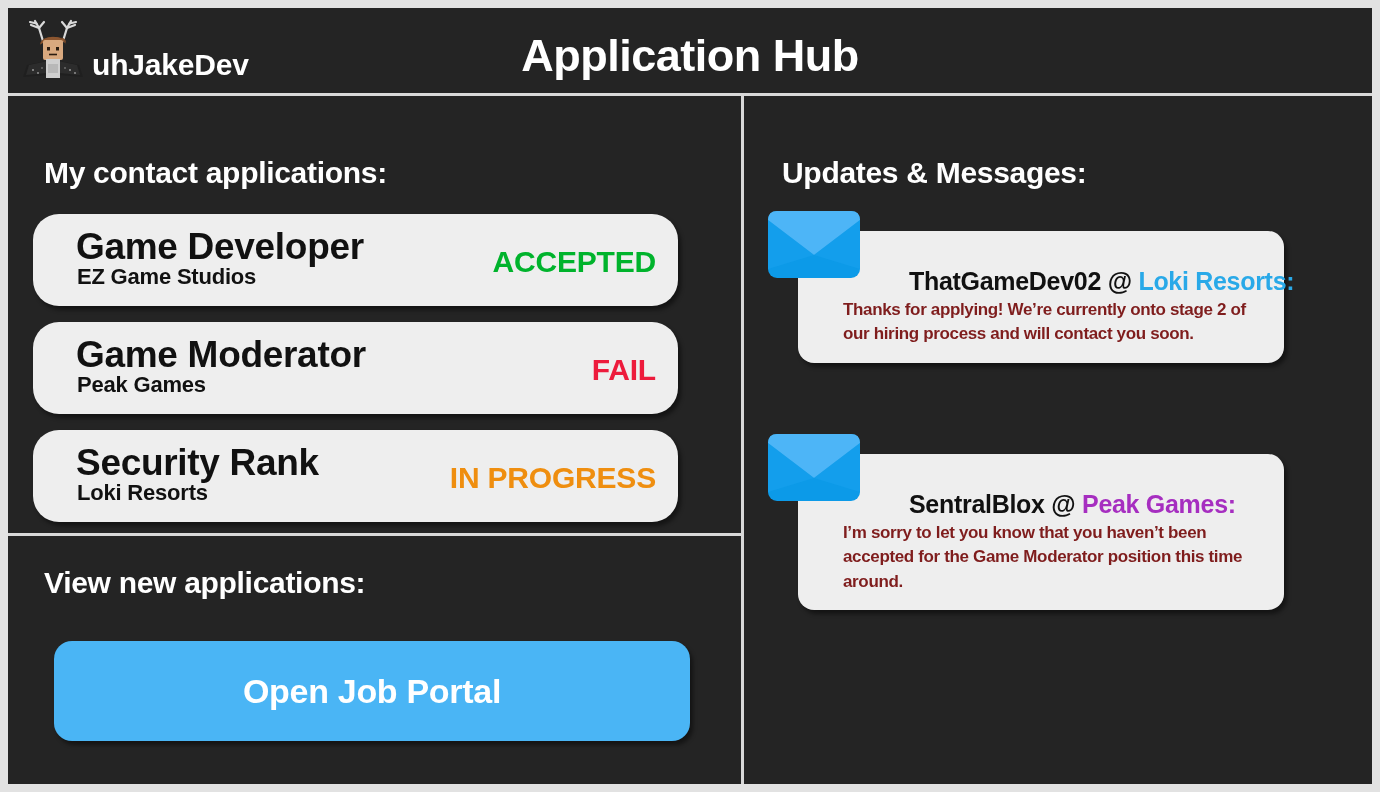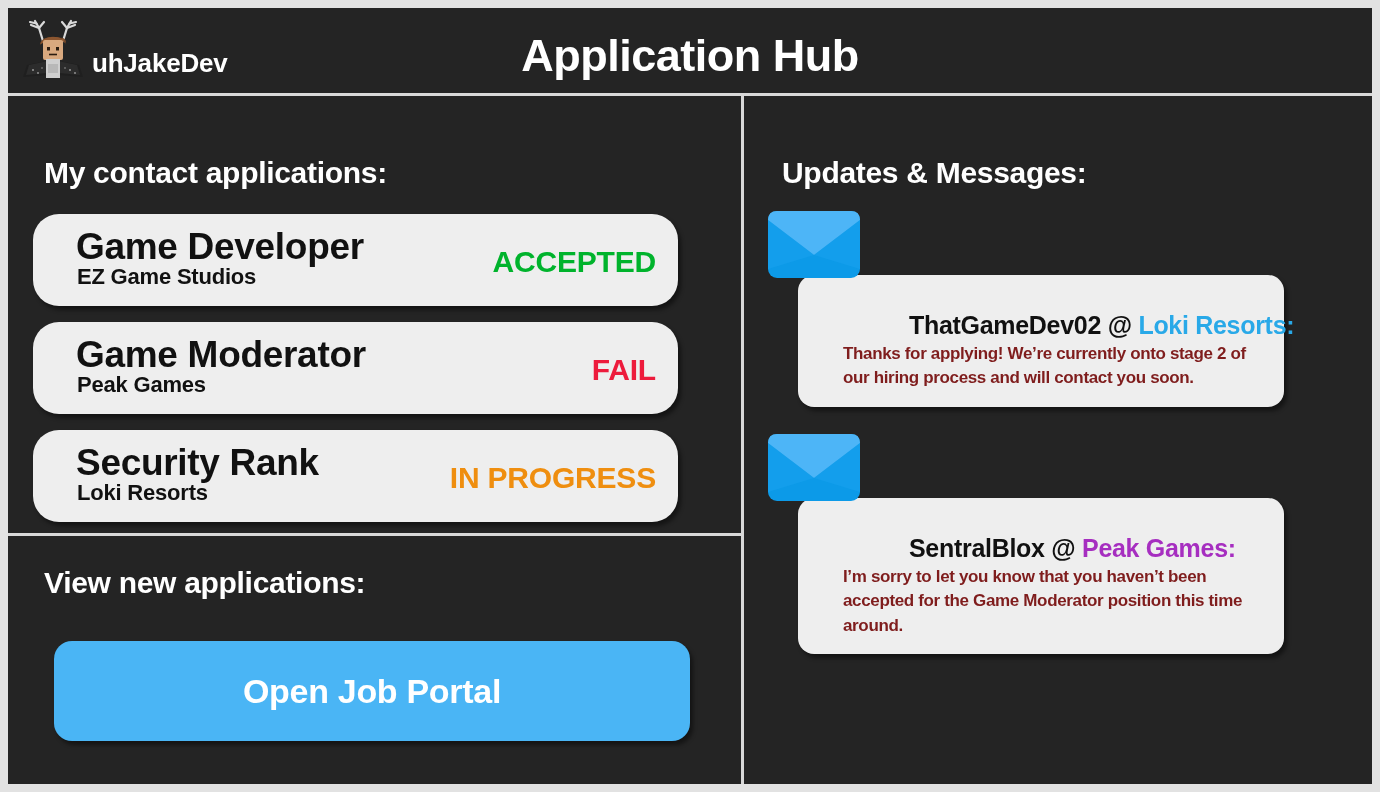--- a/index.html
+++ b/index.html
@@ -48,21 +48,21 @@
     left: 9px;
     top: 7px;
     width: 72px;
     height: 72px;
   }
   .avatar svg { display: block; }
   .username {
     position: absolute;
     left: 84px;
     top: 40px;
-    font-size: 26px;
+    font-size: 30px;
     font-weight: bold;
     color: #ffffff;
     letter-spacing: -0.2px;
   }
   .app-title {
     position: absolute;
     left: 0;
     top: 22px;
     width: 100%;
     text-align: center;
@@ -192,21 +192,20 @@
   .msg-card {
     position: absolute;
     left: 30px;
     top: 20px;
     width: 486px;
     background: #eeeeee;
     border-radius: 16px;
     box-shadow: 3px 4px 4px rgba(0,0,0,0.45);
     box-sizing: border-box;
     padding: 36px 18px 16px 45px;
-    margin-top: 44px;
   }
   .msg-envelope {
     position: absolute;
     left: 0px;
     top: 0px;
     width: 92px;
     height: 67px;
     z-index: 2;
   }
   .msg-envelope svg { display: block; }

